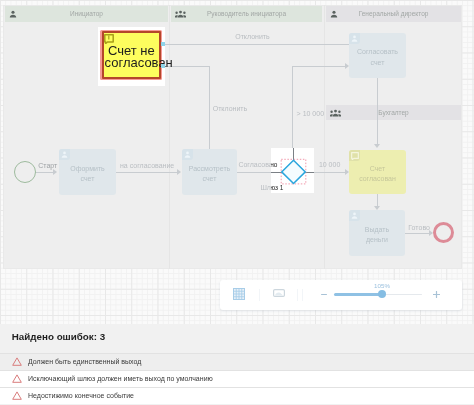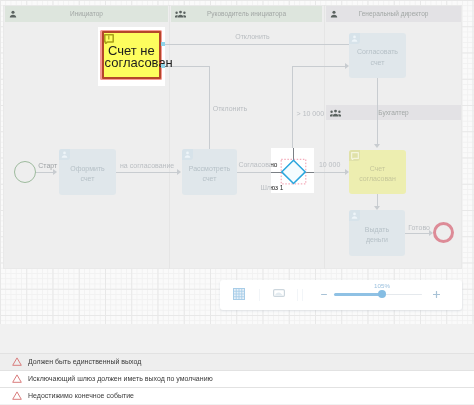--- a/index.html
+++ b/index.html
@@ -275,20 +275,21 @@
     <div style="position:absolute;left:157.6px;top:10.2px;width:8px;height:8px;border-radius:50%;background:#85bde3"></div>
     <div style="position:absolute;left:144px;top:1.6px;width:36px;text-align:center;font-size:6.2px;color:#9cc1de">105%</div>
     <div style="position:absolute;left:212.5px;top:10.5px;width:7px;height:7px">
       <svg width="7" height="7" viewBox="0 0 7 7">
         <path d="M3.5 0.4V6.6M0.4 3.5H6.6" stroke="#a8c2d6" stroke-width="1.2" stroke-linecap="round"></path>
       </svg>
     </div>
   </div>
 
   <div id="errors">
+    <div style="position:absolute;left:11.8px;top:7.2px;font-size:9.8px;font-weight:bold;color:#1f1f1f">Найдено ошибок: 3</div>
 
     <div class="errsep" style="top:28.5px"></div>
     <div class="errrow" style="top:29.5px;background:#eeeeee">
       <svg style="position:absolute;left:11.5px;top:3.5px" width="10" height="9" viewBox="0 0 10 9">
         <path d="M5 0.9 9.3 8.3H0.7z" fill="none" stroke="#d97c7c" stroke-width="1"></path>
       </svg>
       <span class="et" style="margin-left:28px">Должен быть единственный выход</span>
     </div>
 
     <div class="errsep" style="top:45.5px"></div>

